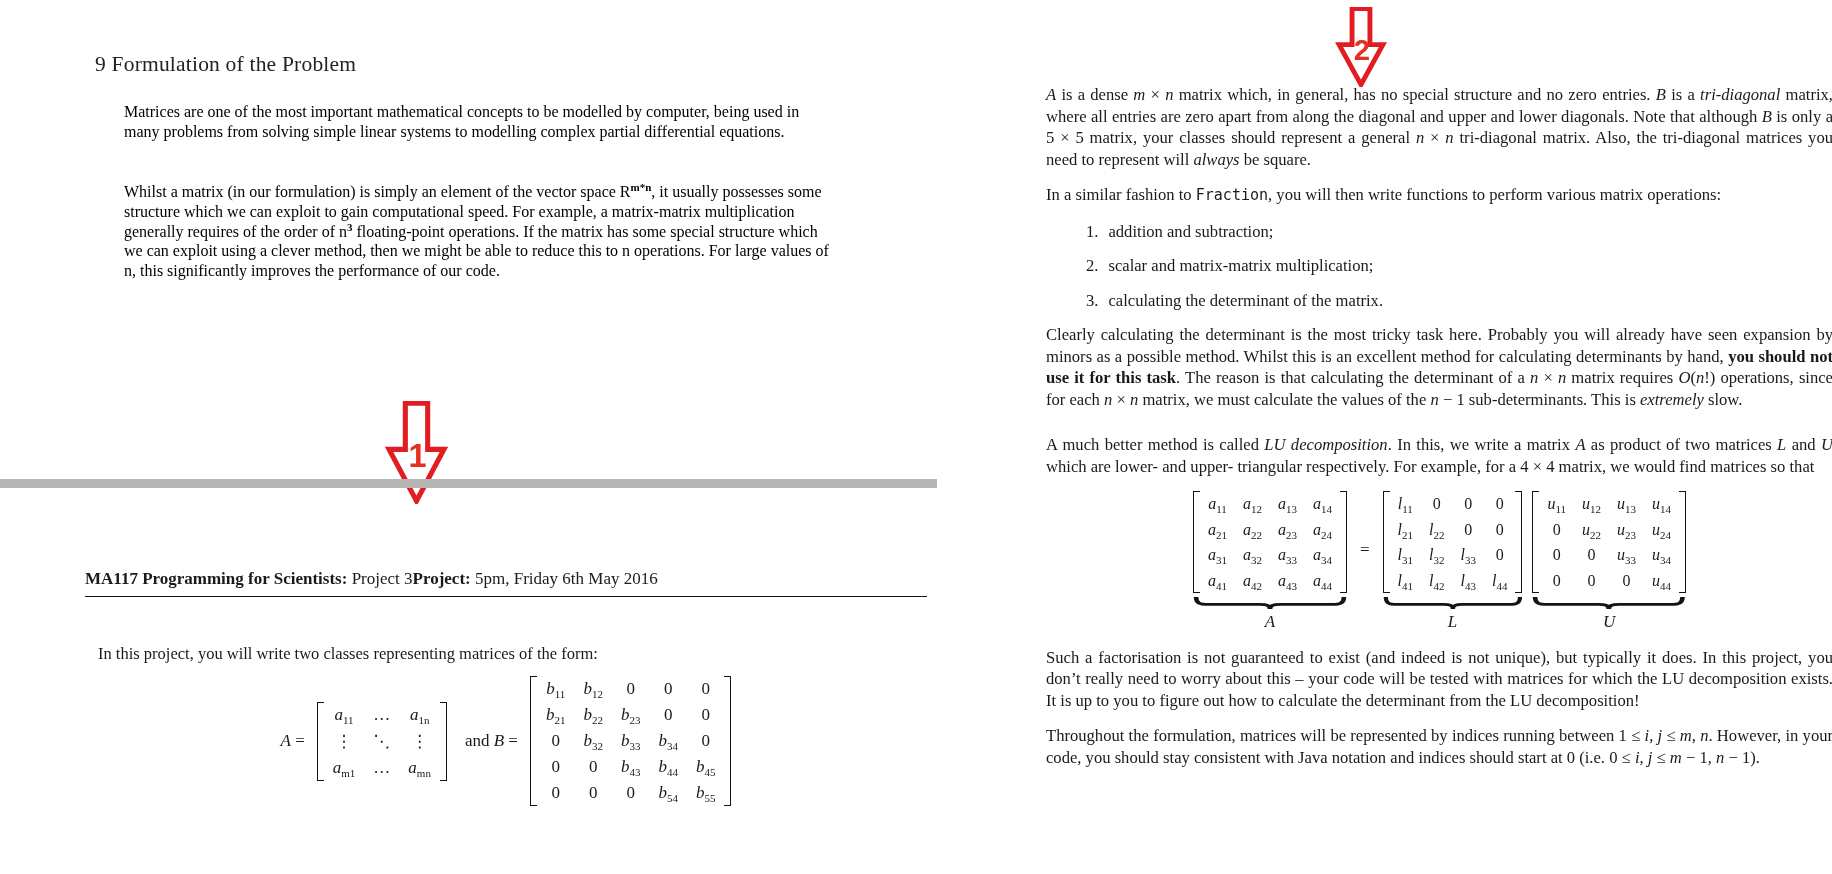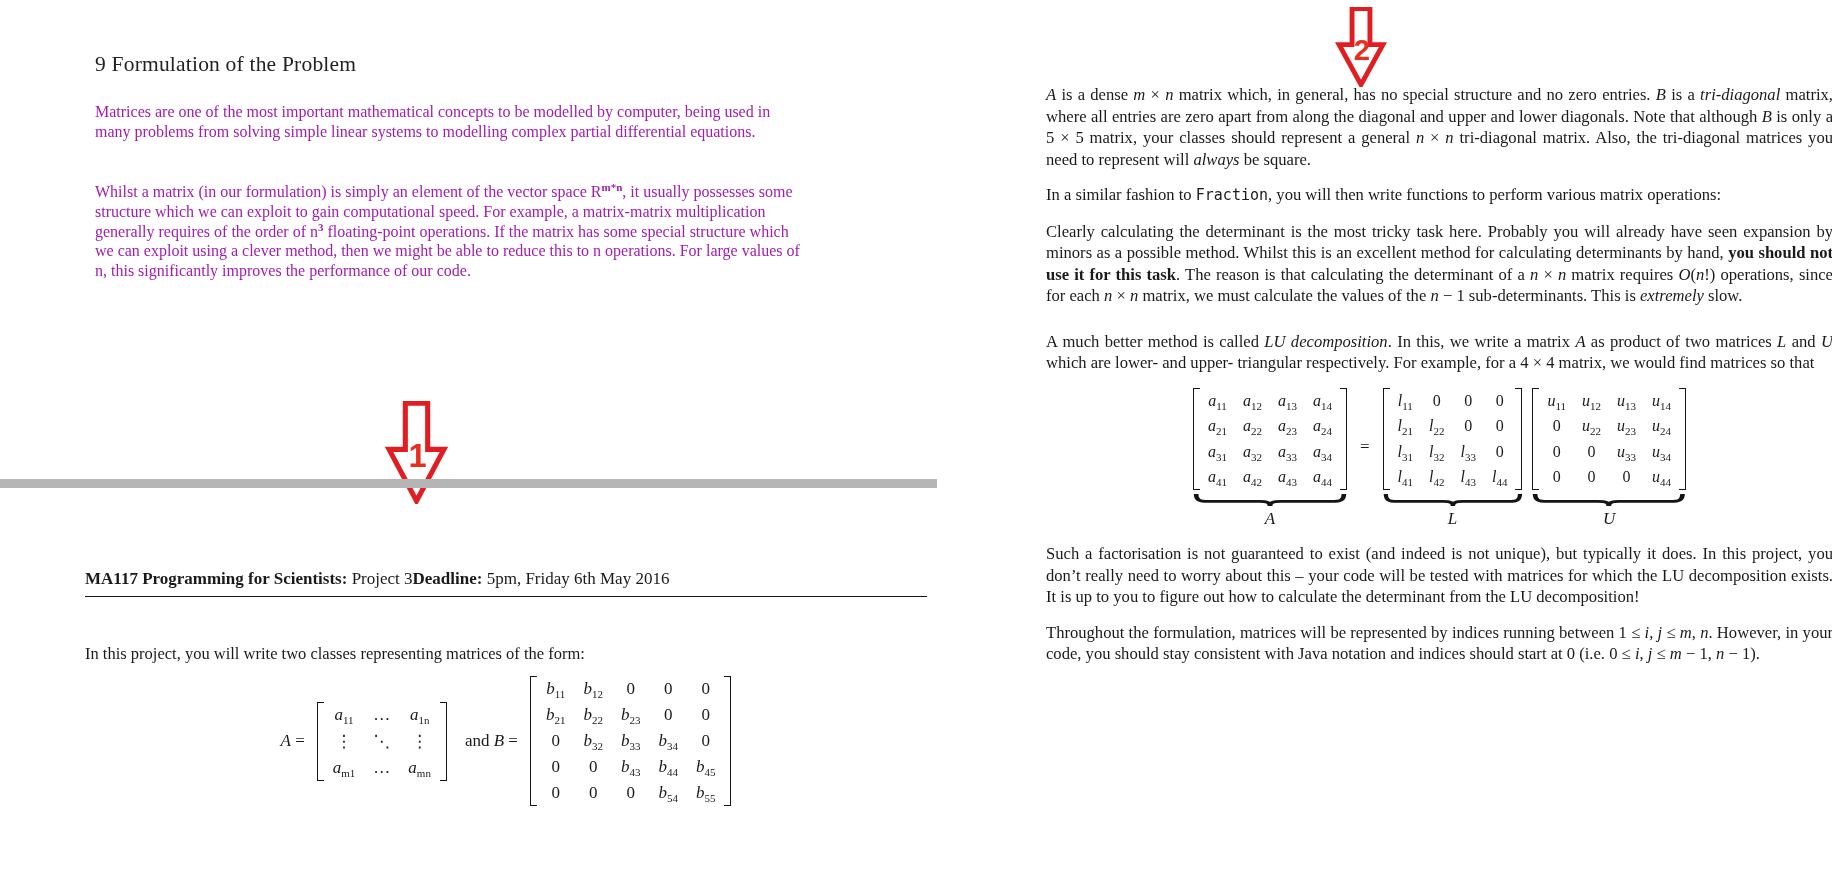--- a/index.html
+++ b/index.html
@@ -3,35 +3,35 @@
 <meta charset="utf-8">
 <style>
   * { margin:0; padding:0; box-sizing:border-box; }
   html,body { width:1832px; height:874px; background:#ffffff; overflow:hidden;
               font-family:"Liberation Serif","DejaVu Serif",serif; color:#1a1a1a; }
   .abs { position:absolute; }
 
   
   #section-title { left:95px; top:52px; font-size:21.5px; font-weight:normal; color:#222;
                    letter-spacing:.2px; }
-  .lp { width:712px; font-size:16px; line-height:19.8px; text-align:left; color:#a21caf; }
+  .lp { width:712px; font-size:16px; line-height:19.8px; text-align:left; color:#000000;margin-left:29px; }
   #lp1 { left:95px; top:102px; }
   #lp2 { left:95px; top:182px; }
   sup { font-size:11px; line-height:0; }
   sub { font-size:11px; line-height:0; }
   code { font-family:"DejaVu Sans Mono","Liberation Mono",monospace; font-size:15px; }
 
   #divider { left:0; top:479px; width:937px; height:9px; }
 
   #arrow1 { left:384px; top:401px; }
   #arrow2 { left:1335px; top:7px; }
 
   #course-header { left:85px; top:569px; width:842px; display:flex; justify-content:flex-start;
                    font-size:17px; border-bottom:1.6px solid #141414; padding-bottom:7px; }
-  #intro-line { left:85px; top:644px; font-size:16.5px; }
+  #intro-line { left:98px; top:644px; font-size:16.5px; }
 
   
   .matrix { display:inline-flex; align-items:stretch; }
   .br-l { width:7px; flex:none; border:1.7px solid #141414; border-right:none; }
   .br-r { width:7px; flex:none; border:1.7px solid #141414; border-left:none; }
   table.mtx { border-collapse:collapse; }
   table.mtx td { text-align:center; vertical-align:middle; font-style:normal;
                  padding:2px 8px; font-size:16px; white-space:nowrap; }
   table.mtx i { font-style:italic; }
   .eqrow { left:85px; top:676px; width:842px; display:flex; align-items:center;
@@ -68,21 +68,21 @@
 
   <svg class="abs" id="arrow1" width="65" height="103" viewBox="0 0 64 100" preserveAspectRatio="none">
     <path d="M21,2 H43 V47 H59 L32,97 L5,47 H21 Z" fill="#ffffff" stroke-width="5" stroke-linejoin="miter" stroke="#e11d22"></path>
     <text class="arrow-num" x="33" y="64" font-size="32" text-anchor="middle" fill="#e5301f">1</text>
   </svg>
 
   <div class="abs" id="divider" style="background-color: rgb(181, 181, 181);"></div>
 
   <div class="abs" id="course-header">
     <span><b>MA117 Programming for Scientists:</b><span> Project 3</span></span>
-    <span><b>Deadline:</b><span> 5pm, Friday 6th May 2016</span></span>
+    <span><b>Project:</b><span> 5pm, Friday 6th May 2016</span></span>
   </div>
 
   <p class="abs" id="intro-line">In this project, you will write two classes representing matrices of the form:</p>
 
   <div class="abs eqrow">
     <span><i>A</i> =</span>
     <span class="matrix">
       <span class="br-l"></span>
         <span>
           <table class="mtx">
@@ -162,20 +162,25 @@
     <path d="M21,2 H43 V47 H59 L32,97 L5,47 H21 Z" fill="#ffffff" stroke-width="6" stroke-linejoin="miter" stroke="#e11d22"></path>
     <text class="arrow-num" x="33" y="66" font-size="36" text-anchor="middle" fill="#e5301f">2</text>
   </svg>
 
   <div class="abs" id="right-col">
 
     <p><i>A</i> is a dense <i>m</i> × <i>n</i> matrix which, in general, has no special structure and no zero entries. <i>B</i> is a <i>tri-diagonal</i> matrix, where all entries are zero apart from along the diagonal and upper and lower diagonals. Note that although <i>B</i> is only a 5 × 5 matrix, your classes should represent a general <i>n</i> × <i>n</i> tri-diagonal matrix. Also, the tri-diagonal matrices you need to represent will <i>always</i> be square.</p>
 
     <p>In a similar fashion to <code>Fraction</code>, you will then write functions to perform various matrix operations:</p>
 
+    <div id="ops-list">
+      <div class="li"><span class="num">1.</span><span>addition and subtraction;</span></div>
+      <div class="li"><span class="num">2.</span><span>scalar and matrix-matrix multiplication;</span></div>
+      <div class="li"><span class="num">3.</span><span>calculating the determinant of the matrix.</span></div>
+    </div>
 
     <p>Clearly calculating the determinant is the most tricky task here.  Probably you will already have seen expansion by minors as a possible method.  Whilst this is an excellent method for calculating determinants by hand, <b>you should not use it for this task</b>.  The reason is that calculating the determinant of a <i>n</i> × <i>n</i> matrix requires <i>O</i>(<i>n</i>!) operations, since for each <i>n</i> × <i>n</i> matrix, we must calculate the values of the <i>n</i> − 1 sub-determinants.  This is <i>extremely</i> slow.</p>
 
     <p id="rp4">A much better method is called <i>LU decomposition</i>.  In this, we write a matrix <i>A</i> as product of two matrices <i>L</i> and <i>U</i> which are lower- and upper- triangular respectively.  For example, for a 4 × 4 matrix, we would find matrices so that</p>
 
     <div id="lu-equation">
 
       <div class="ubgroup">
         <span class="matrix">
           <span class="br-l"></span>

